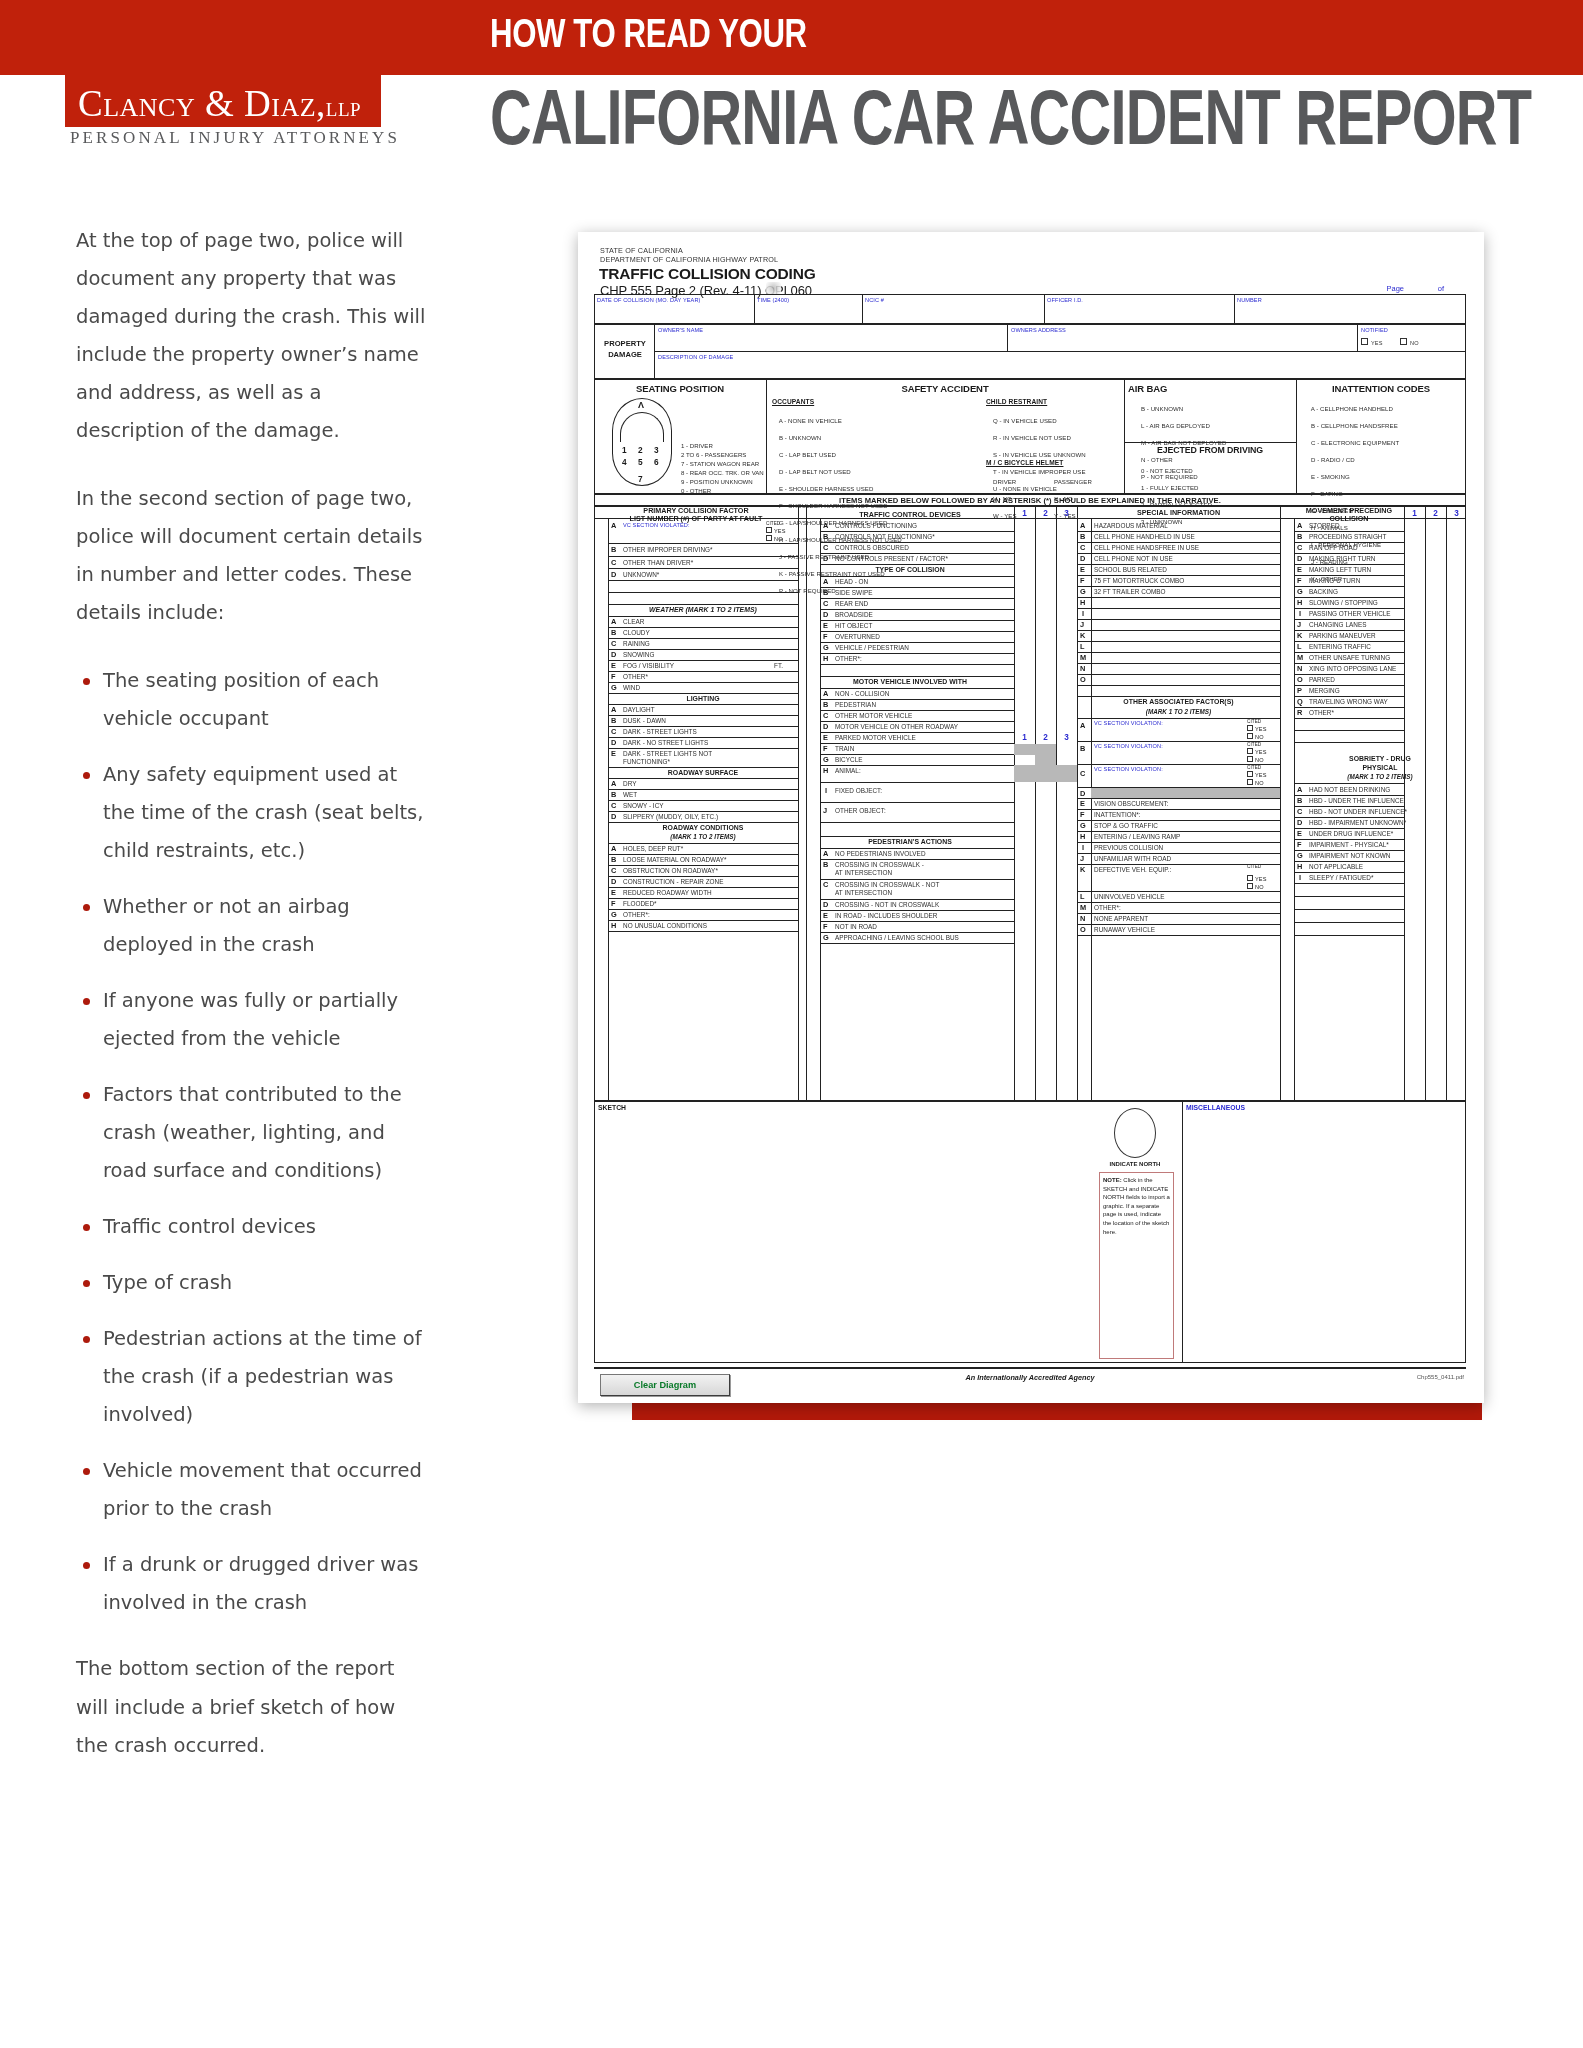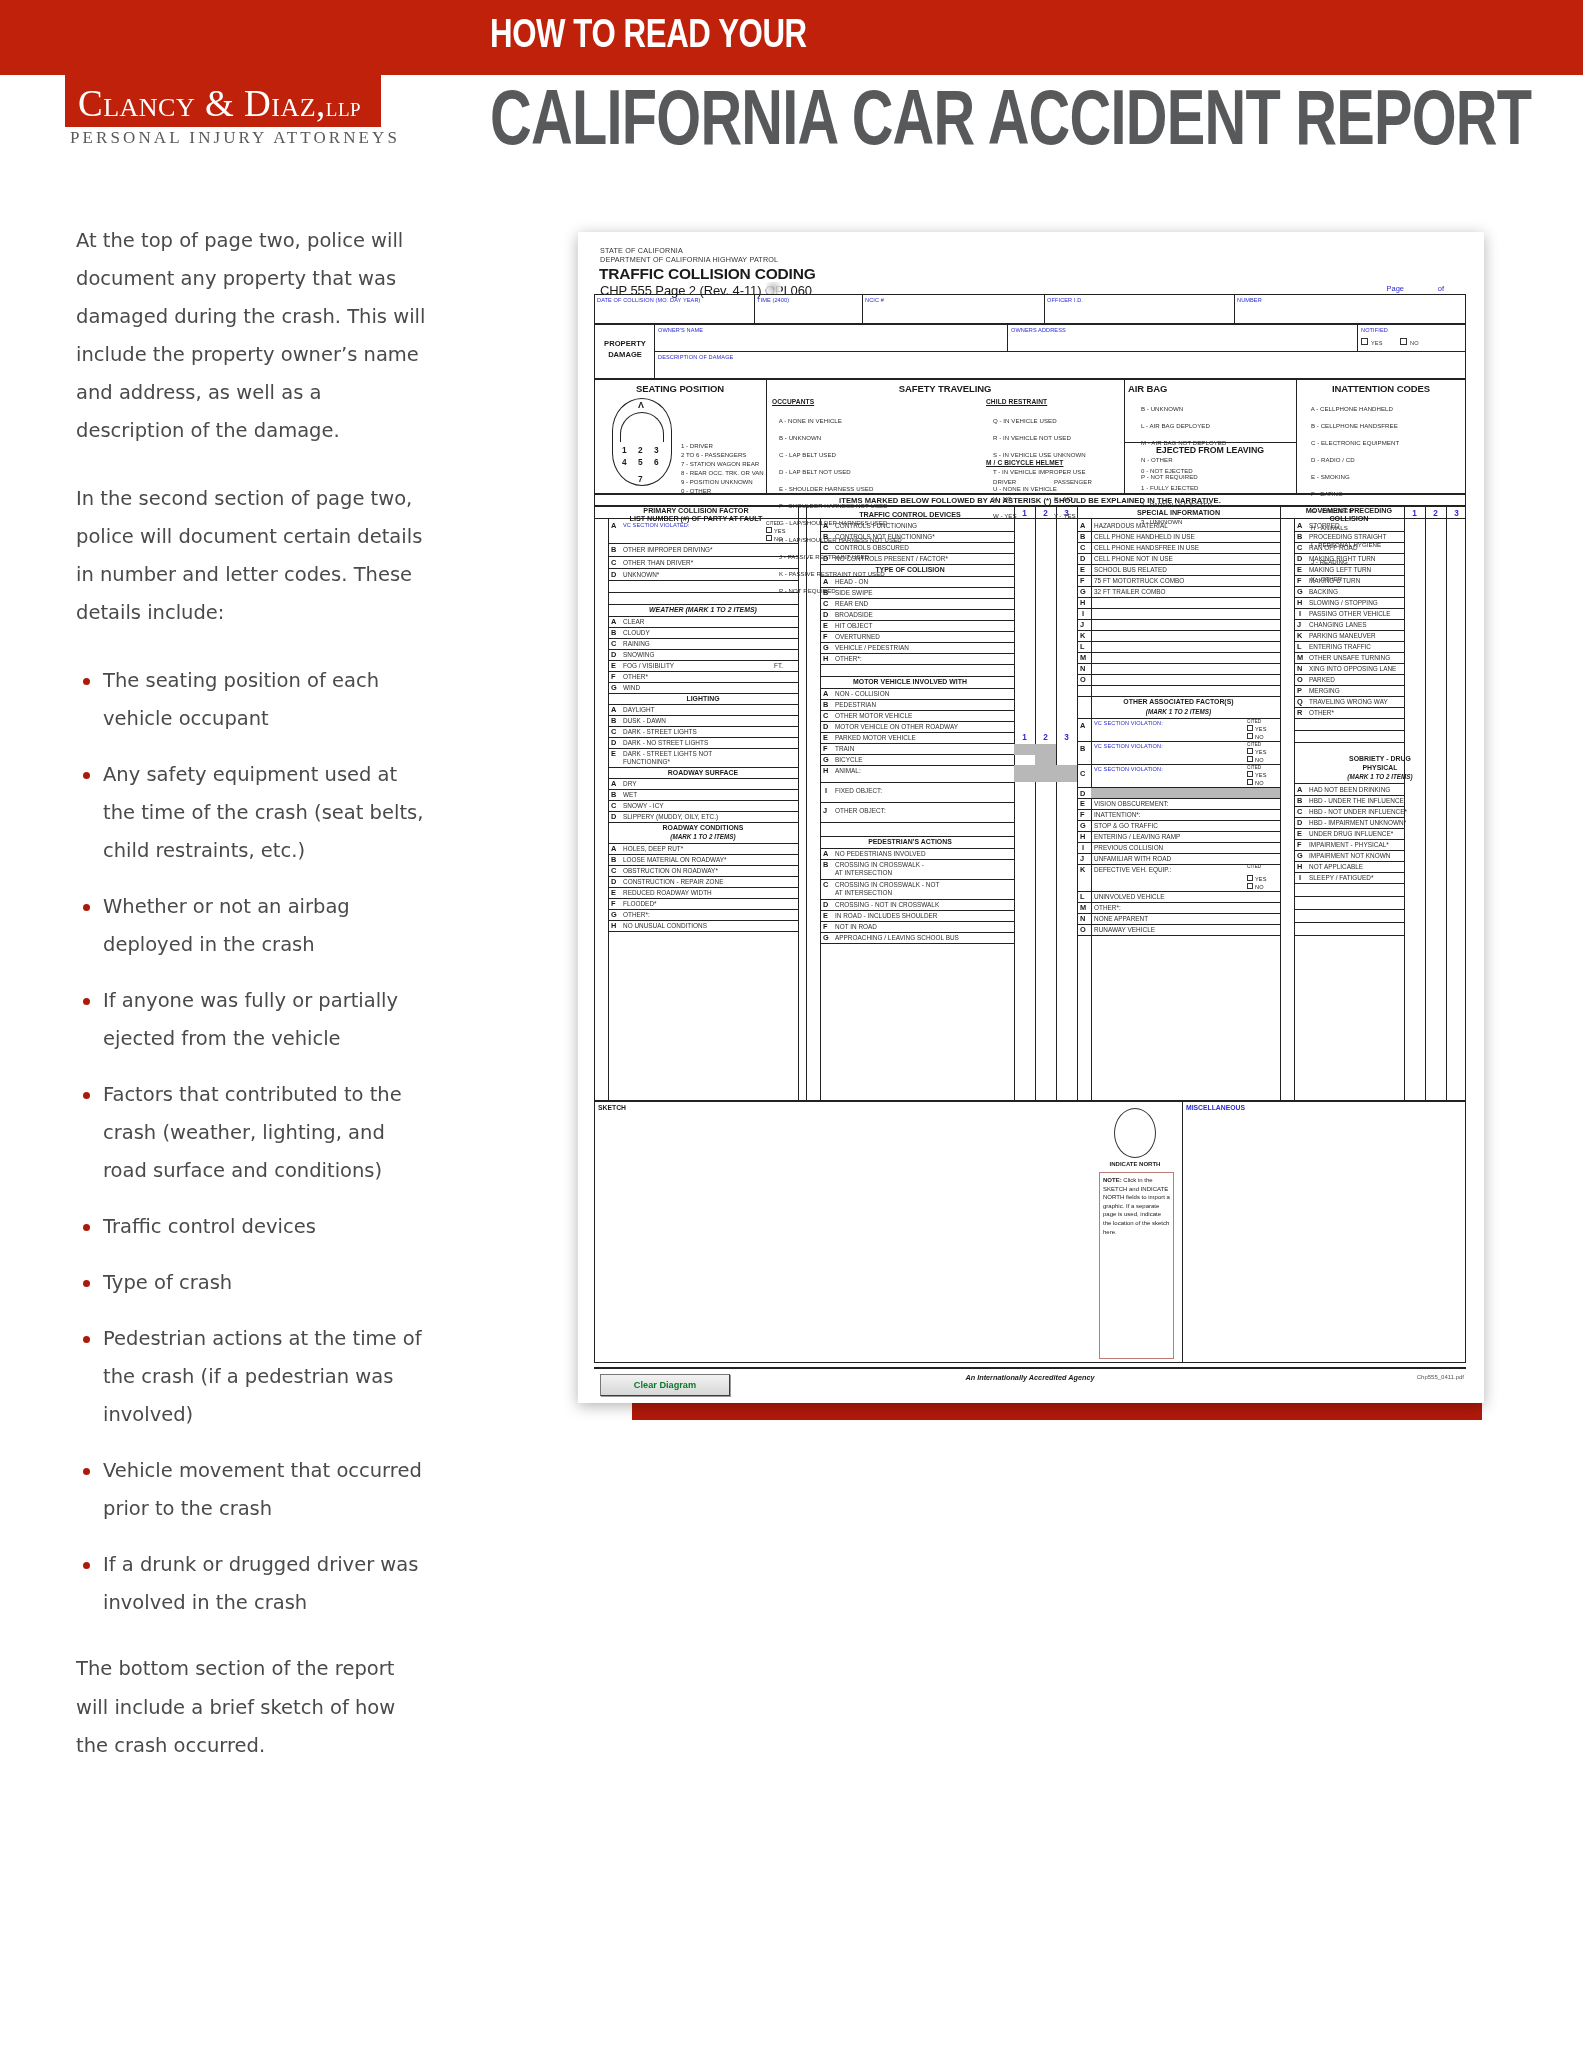--- a/index.html
+++ b/index.html
@@ -216,21 +216,21 @@
   <div class="seatnum" style="left:44px;top:211px;">5</div>
   <div class="seatnum" style="left:60px;top:211px;">6</div>
   <div class="seatnum" style="left:44px;top:228px;">7</div>
   <div class="seatlegend" style="left:87px;top:196px;">1 - DRIVER</div>
   <div class="seatlegend" style="left:87px;top:205px;">2 TO 6 - PASSENGERS</div>
   <div class="seatlegend" style="left:87px;top:214px;">7 - STATION WAGON REAR</div>
   <div class="seatlegend" style="left:87px;top:223px;">8 - REAR OCC. TRK. OR VAN</div>
   <div class="seatlegend" style="left:87px;top:232px;">9 - POSITION UNKNOWN</div>
   <div class="seatlegend" style="left:87px;top:241px;">0 - OTHER</div>
 
-  <div class="ch" style="left:172px;top:137px;width:358px;">SAFETY TRAVELING</div>
+  <div class="ch" style="left:172px;top:137px;width:358px;">SAFETY ACCIDENT</div>
   <div class="sub" style="left:178px;top:152px;">OCCUPANTS</div>
   <div class="codelist" style="left:178px;top:162px;">
     <span>A - NONE IN VEHICLE</span><br>
     <span>B - UNKNOWN</span><br>
     <span>C - LAP BELT USED</span><br>
     <span>D - LAP BELT NOT USED</span><br>
     <span>E - SHOULDER HARNESS USED</span><br>
     <span>F - SHOULDER HARNESS NOT USED</span><br>
     <span>G - LAP/SHOULDER HARNESS USED</span><br>
     <span>H - LAP/SHOULDER HARNESS NOT USED</span><br>
@@ -260,21 +260,21 @@
 
   <div class="ch" style="left:534px;top:137px;width:160px;text-align:left;">AIR BAG</div>
   <div class="codelist" style="left:540px;top:150px;">
     <span>B - UNKNOWN</span><br>
     <span>L - AIR BAG DEPLOYED</span><br>
     <span>M - AIR BAG NOT DEPLOYED</span><br>
     <span>N - OTHER</span><br>
     <span>P - NOT REQUIRED</span>
   </div>
   <div class="hline" style="left:530px;top:196px;width:172px;"></div>
-  <div class="ch" style="left:530px;top:199px;width:172px;font-size:8.8px;">EJECTED FROM LEAVING</div>
+  <div class="ch" style="left:530px;top:199px;width:172px;font-size:8.8px;">EJECTED FROM DRIVING</div>
   <div class="codelist" style="left:540px;top:212px;">
     <span>0 - NOT EJECTED</span><br>
     <span>1 - FULLY EJECTED</span><br>
     <span>2 - PARTIALLY EJECTED</span><br>
     <span>3 - UNKNOWN</span>
   </div>
 
   <div class="ch" style="left:702px;top:137px;width:170px;">INATTENTION CODES</div>
   <div class="codelist" style="left:710px;top:150px;">
     <span>A - CELLPHONE HANDHELD</span><br>

